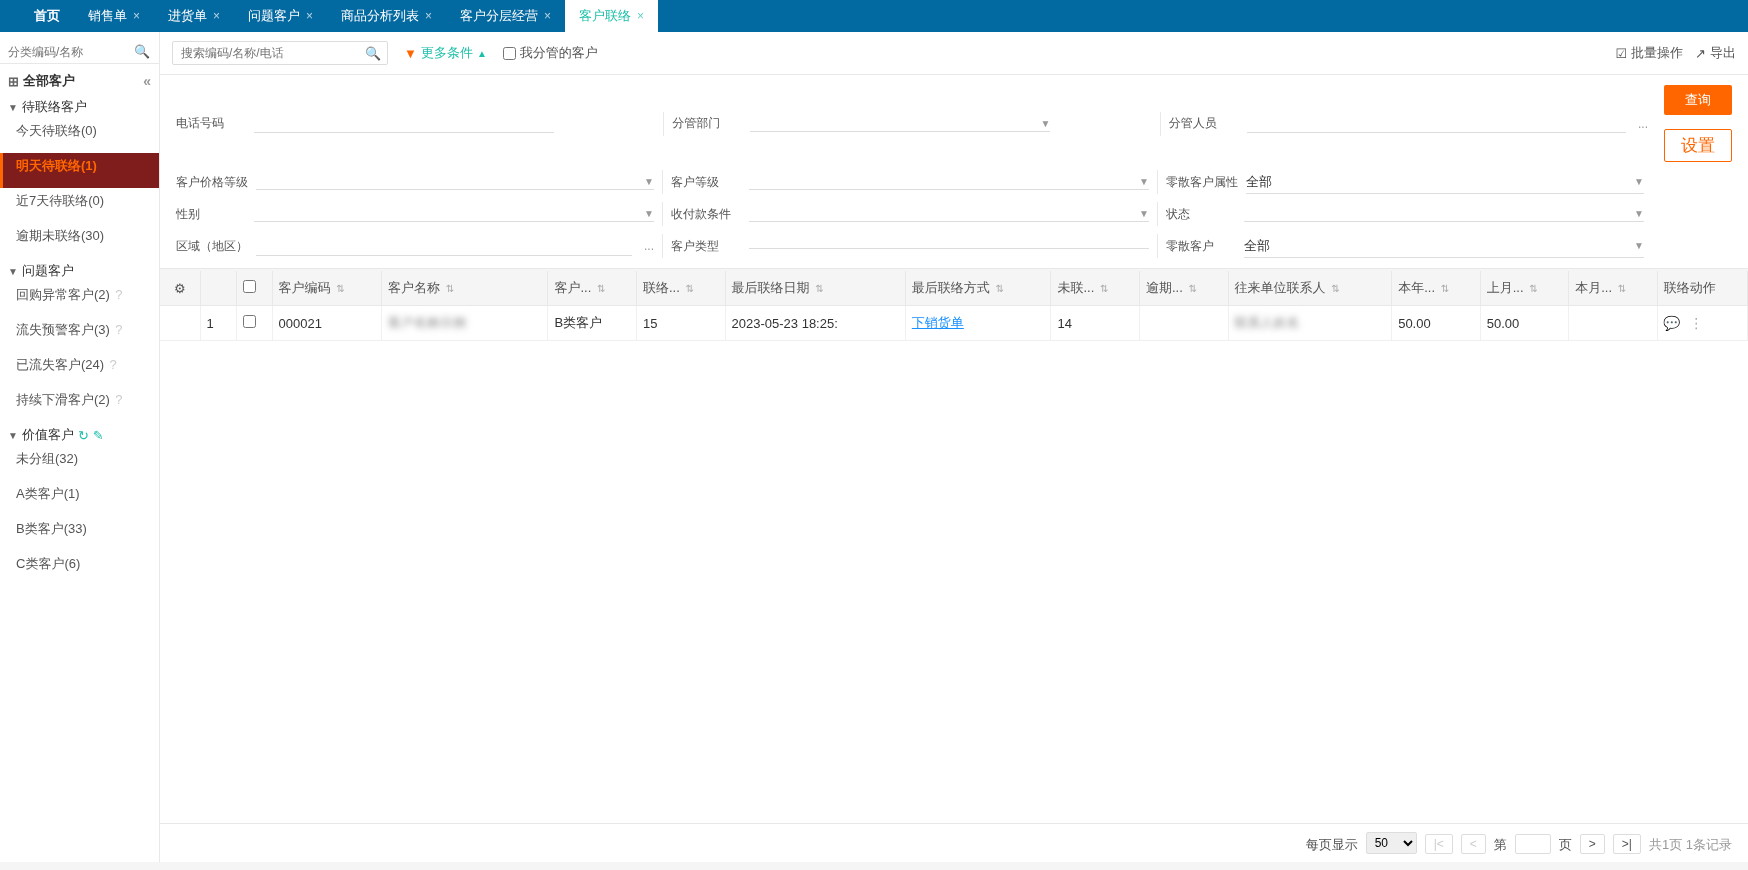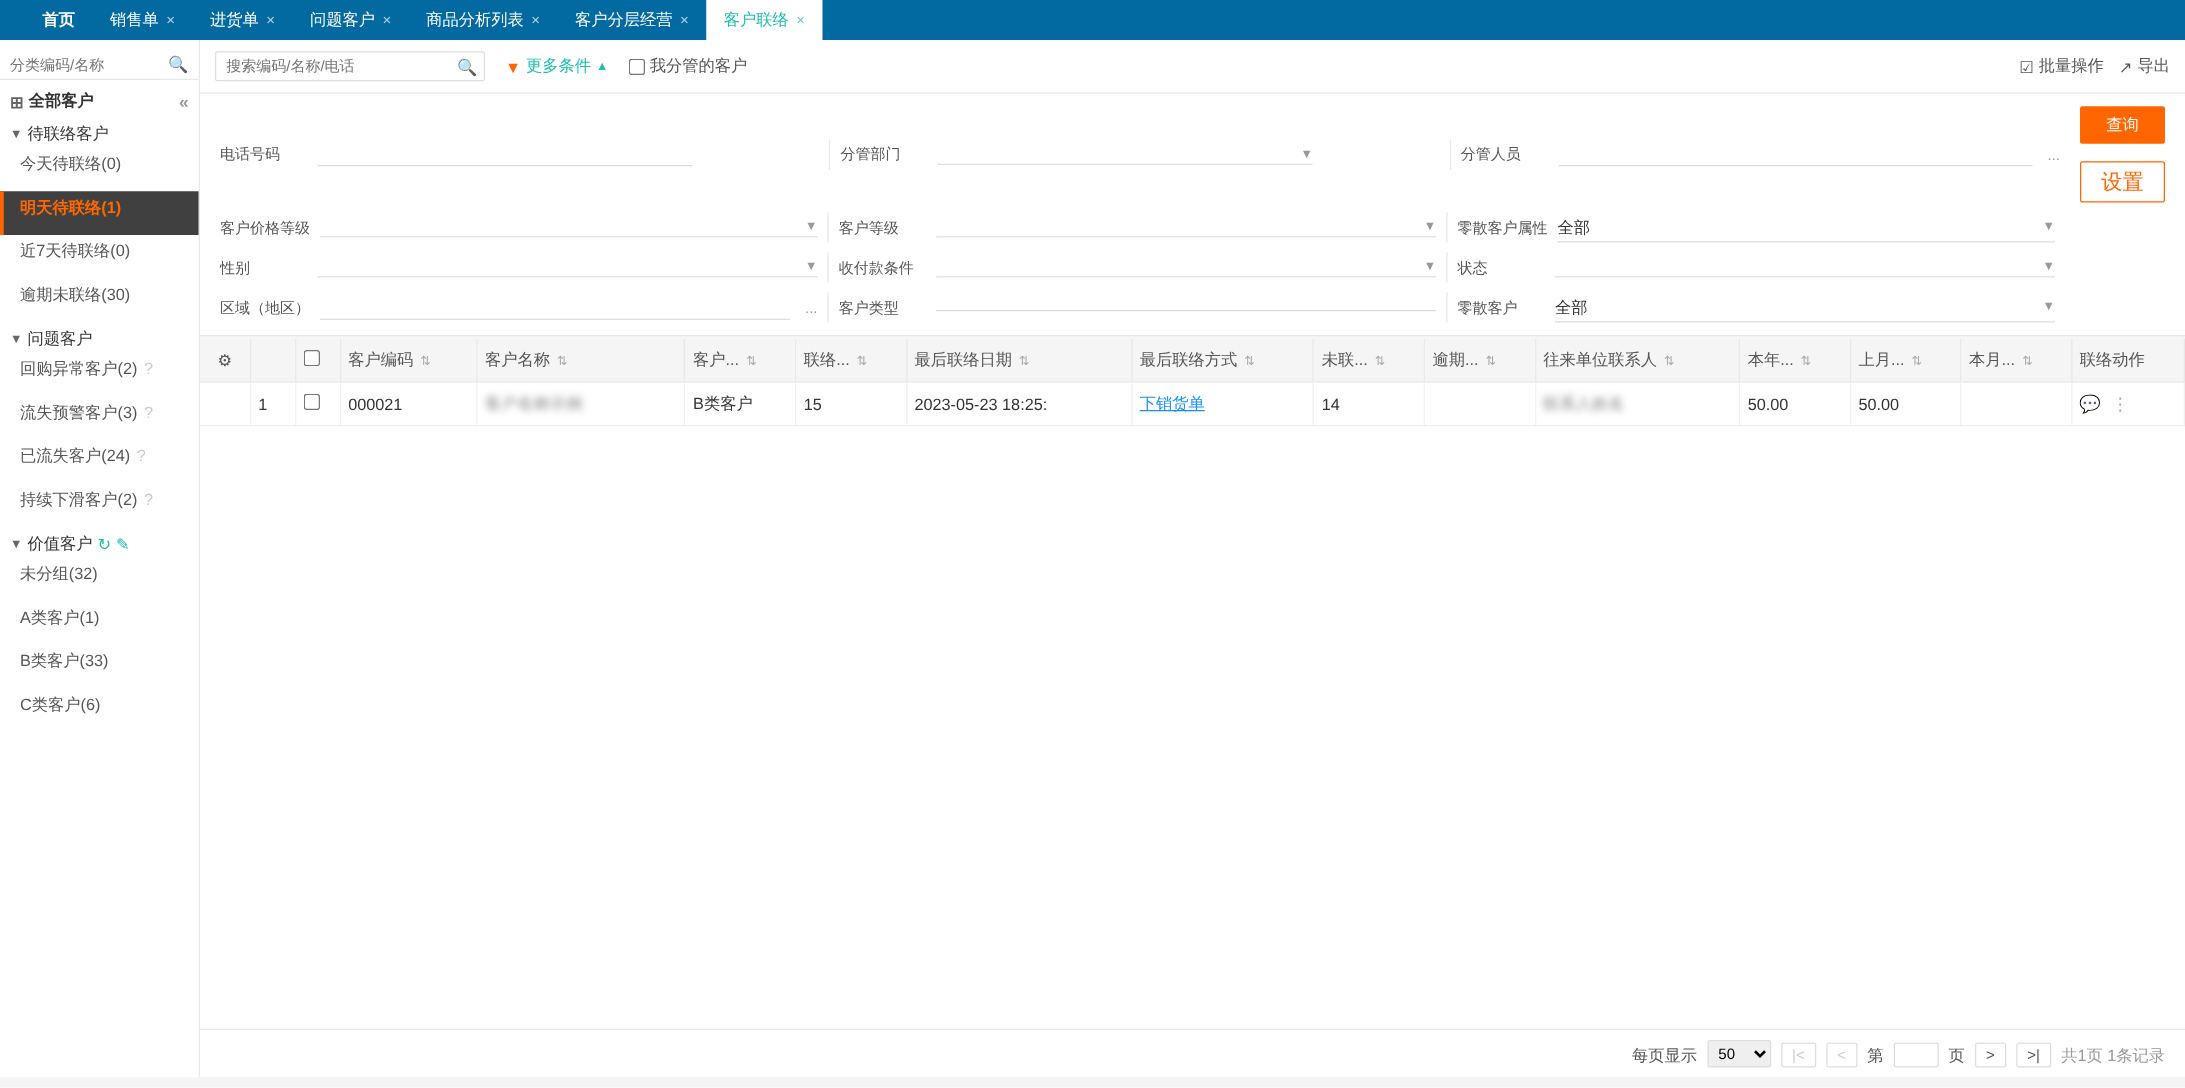--- a/index.html
+++ b/index.html
@@ -87,21 +87,21 @@
     .sidebar-group-title .arrow { margin-right: 4px; color: #666; font-size: 10px; }
 
     .sidebar-item {
       padding: 4px 8px 13px 16px;
       color: #555;
       font-size: 12px;
       cursor: pointer;
       white-space: nowrap;
     }
     .sidebar-item.active {
-      background: #404040;
+      background: #7f1d1d;
       color: #f60;
       font-weight: bold;
       border-left: 3px solid #f60;
       padding-left: 13px;
     }
 
     
     .content-area {
       flex: 1;
       display: flex;

